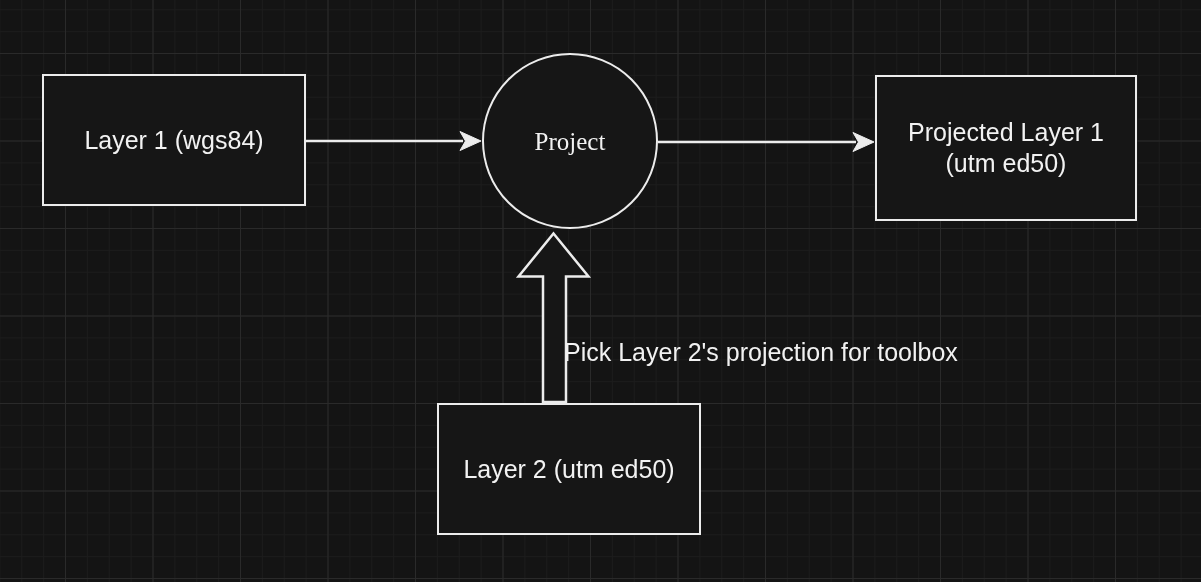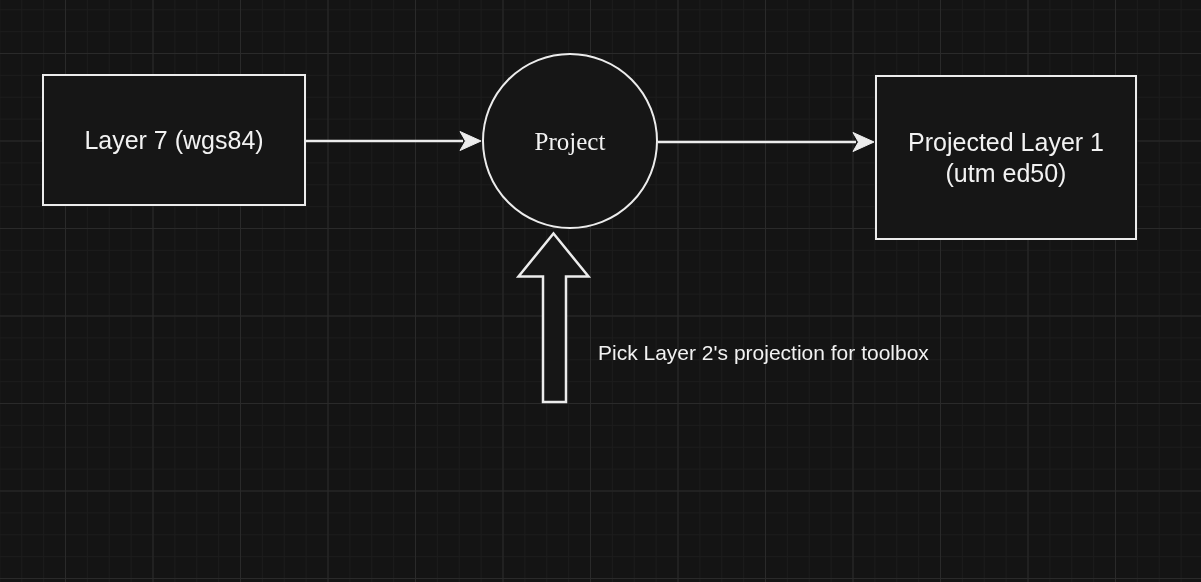--- a/index.html
+++ b/index.html
@@ -34,25 +34,25 @@
     border:2.5px solid var(--stroke);
     display:flex;align-items:center;justify-content:center;
     text-align:center;
     font-size:25px;line-height:31px;
     white-space:pre-line;
     cursor:default;
   }
   .node.circle{border-radius:50%;font-family:Liberation Serif, serif;}
   .node-layer1{left:42px;top:74px;width:264px;height:132px;}
   .node-project{left:482px;top:53px;width:176px;height:176px;}
-  .node-projected-layer1{left:875px;top:75px;width:262px;height:165px;}
+  .node-projected-layer1{left:875px;top:75px;width:262px;height:146px;}
   .node-layer2{left:437px;top:403px;width:264px;height:132px;}
   .annotation{
-    position:absolute;left:598px;top:339px;
-    font-size:21px;line-height:27px;
+    position:absolute;left:564px;top:339px;
+    font-size:25px;line-height:27px;
     white-space:nowrap;
     cursor:default;
   }
 </style>
 </head>
 <body>
 
 <div class="canvas">
 
   <svg class="edges" viewBox="0 0 1201 582" xmlns="http://www.w3.org/2000/svg">
@@ -64,28 +64,31 @@
 
     <g>
       <line x1="658" y1="142" x2="856" y2="142" stroke="#ececec" stroke-width="2.3"></line>
       <path d="M874,142 L853,132.5 L858.5,142 L853,151.5 Z" fill="#ececec" stroke="#ececec" stroke-width="1"></path>
     </g>
 
     <path d="M553.5,233.5 L588.5,276.5 L566,276.5 L566,402 L543,402 L543,276.5 L518.5,276.5 Z" fill="#161616" stroke="#ececec" stroke-width="2.5" stroke-linejoin="miter"></path>
   </svg>
 
   <div class="node node-layer1">
-    <span>Layer 7 (wgs84)</span>
+    <span>Layer 1 (wgs84)</span>
   </div>
 
   <div class="node circle node-project">
     <span>Project</span>
   </div>
 
   <div class="node node-projected-layer1">
     <span>Projected Layer 1
 (utm ed50)</span>
   </div>
 
+  <div class="node node-layer2">
+    <span>Layer 2 (utm ed50)</span>
+  </div>
 
   <div class="annotation">Pick Layer 2's projection for toolbox</div>
 
 </div>
 
 </body></html>

